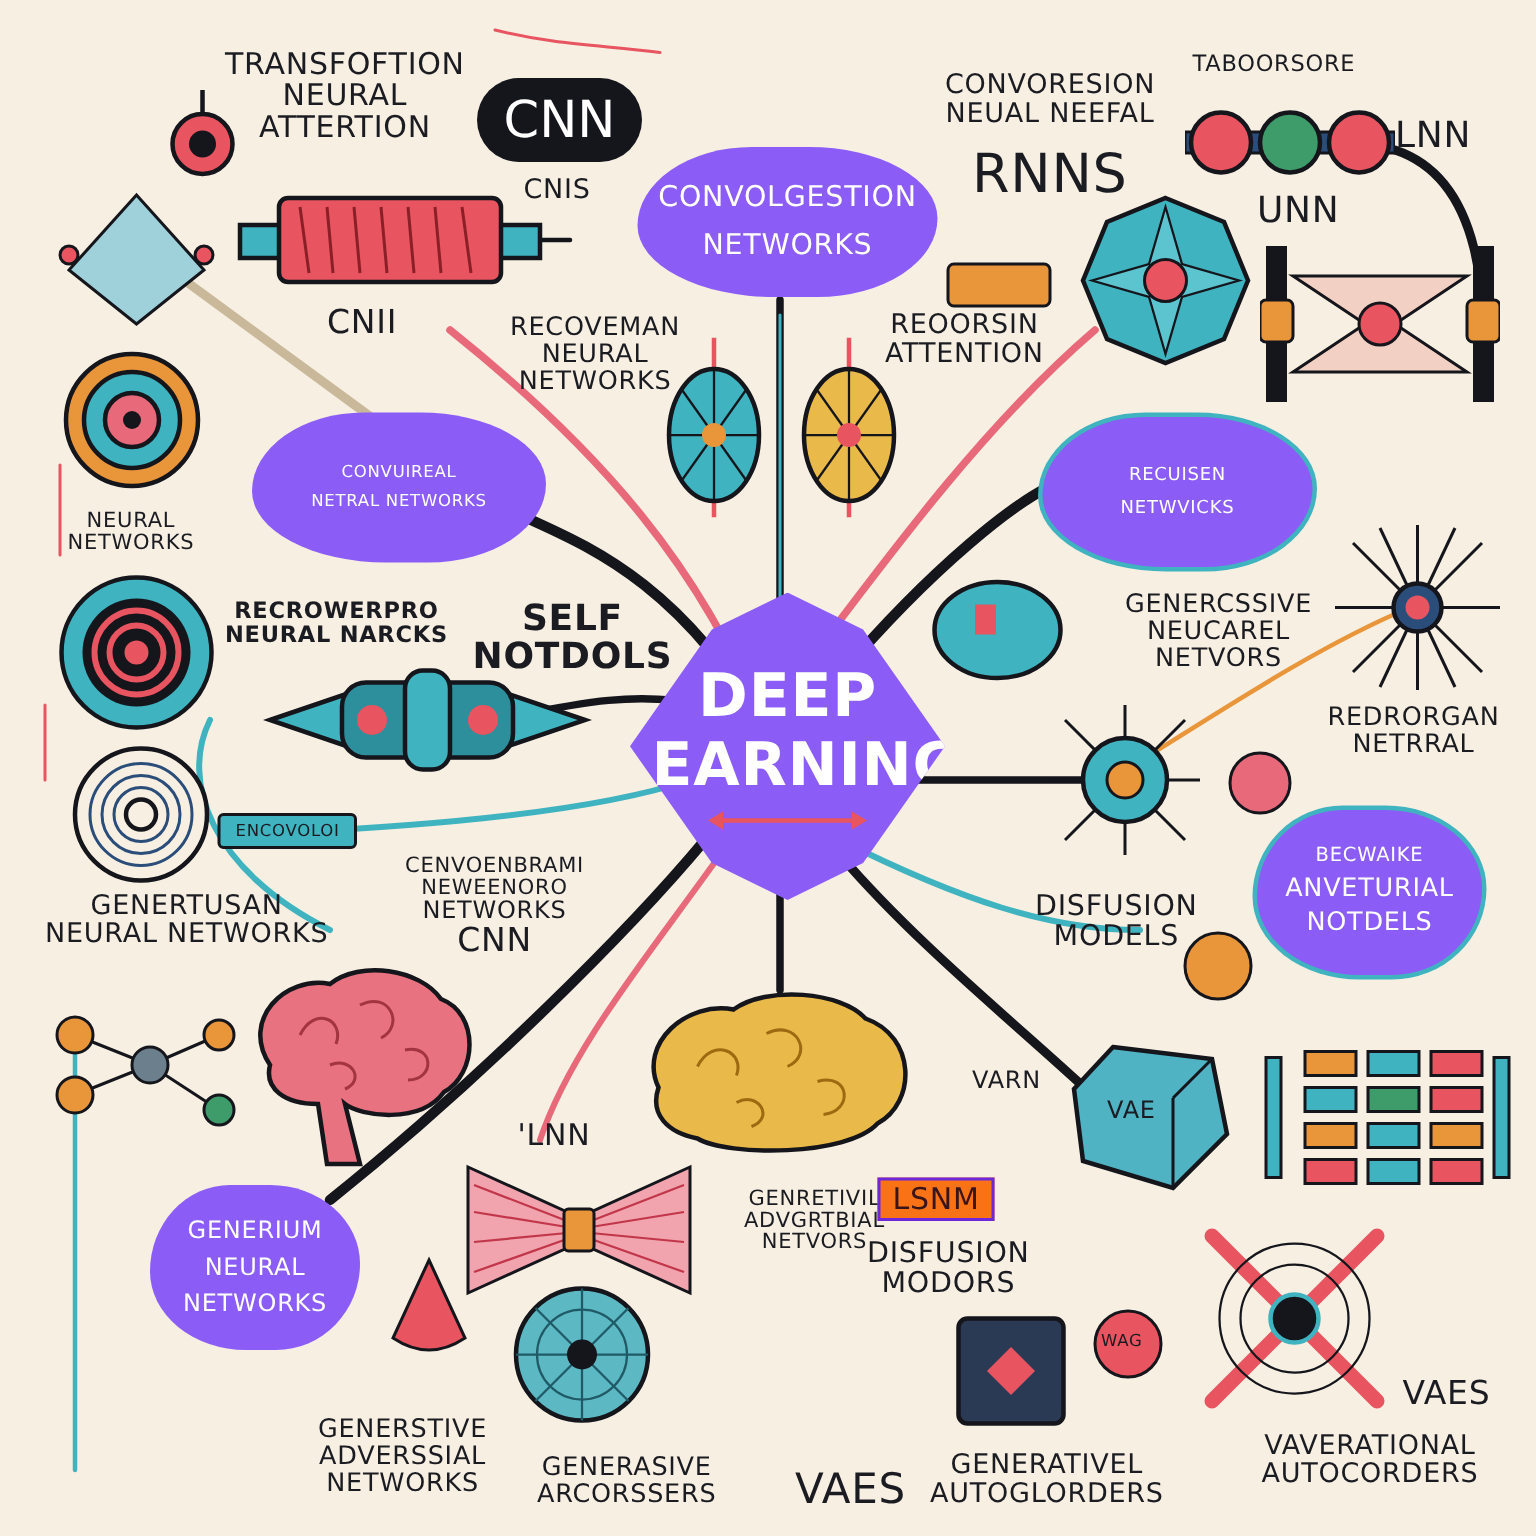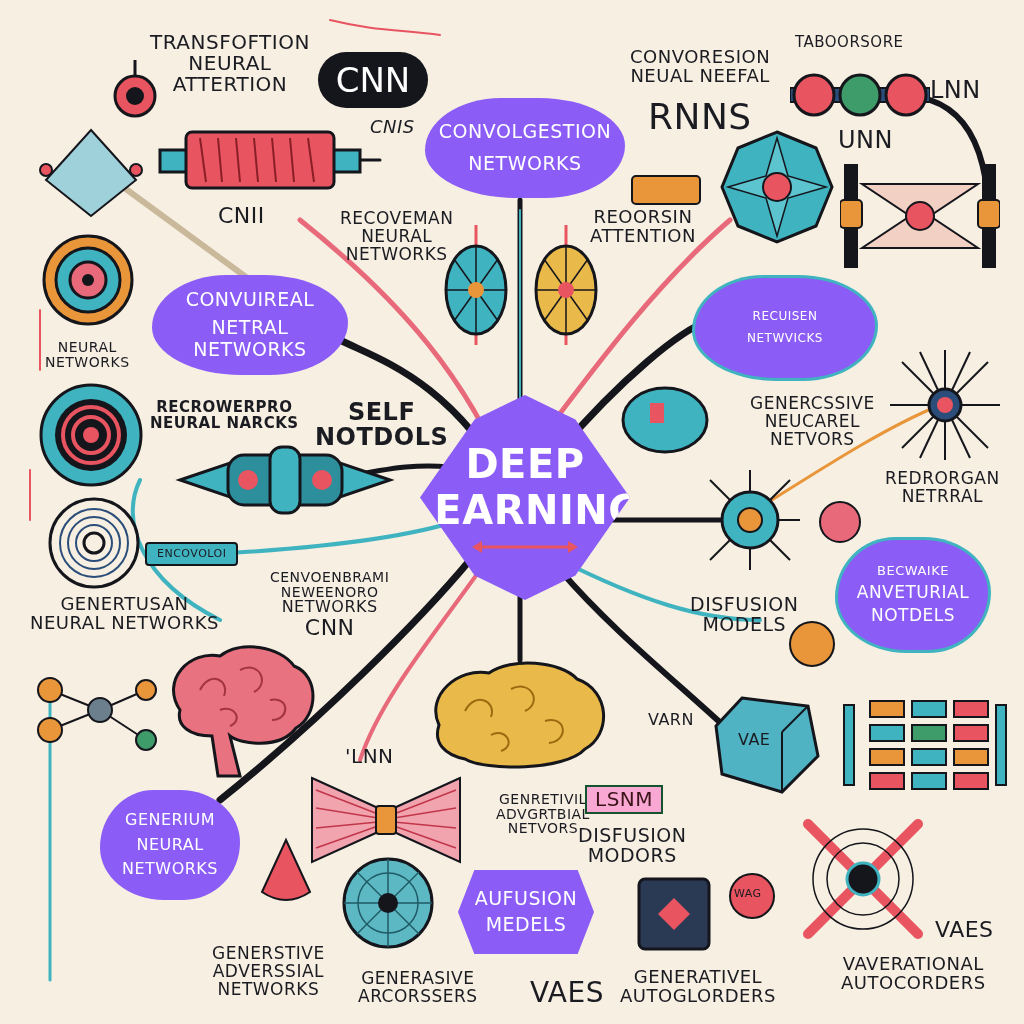--- a/index.html
+++ b/index.html
@@ -60,40 +60,36 @@
 
   <div class="pill" style="left:318px;top:52px;width:110px;height:56px;font-size:34px;font-weight:500;">
     <span>CNN</span>
   </div>
 
   <div class="blob cloud" style="left:425px;top:98px;width:200px;height:100px;font-size:19px;box-shadow:none;">
     <span>Convolgestion</span>
     <span style="margin-top:10px;">Networks</span>
   </div>
 
-  <div class="blob cloud" style="left:152px;top:275px;width:196px;height:100px;font-size:19px;box-shadow:none;">
+  <div class="blob cloud" style="left:168px;top:275px;width:196px;height:100px;font-size:11px;box-shadow:none;">
     <span>Convuireal</span>
     <span style="margin-top:6px;">Netral Networks</span>
   </div>
 
   <div class="blob cloud" style="left:695px;top:278px;width:180px;height:100px;font-size:12px;">
     <span>Recuisen</span>
     <span style="margin-top:8px;">Netwvicks</span>
   </div>
 
   <div class="blob cloud" style="left:100px;top:790px;width:140px;height:110px;font-size:16px;box-shadow:none;">
     <span>Generium</span>
     <span style="margin-top:6px;">Neural</span>
     <span style="margin-top:6px;">Networks</span>
   </div>
 
-  <div class="blob hex" style="left:458px;top:870px;width:136px;height:84px;font-size:19px;">
-    <span>Aufusion</span>
-    <span style="margin-top:4px;">Medels</span>
-  </div>
 
   <div class="blob cloud" style="left:838px;top:540px;width:150px;height:110px;font-size:17px;">
     <span style="font-size:13px;">Becwaike</span>
     <span style="margin-top:4px;">Anveturial</span>
     <span style="margin-top:4px;">Notdels</span>
   </div>
 
   <div class="label" style="left:150px;top:32px;font-size:20px;">
     <span>Transfoftion</span>
     <span>Neural</span>
@@ -108,21 +104,21 @@
   </div>
   <div class="label" style="left:795px;top:35px;font-size:15px;">
     <span>Taboorsore</span>
   </div>
   <div class="label" style="left:930px;top:78px;font-size:24px;">
     <span>LNN</span>
   </div>
   <div class="label" style="left:838px;top:128px;font-size:24px;">
     <span>UNN</span>
   </div>
-  <div class="label" style="left:370px;top:118px;font-size:18px;font-style:italic;">
+  <div class="label" style="left:349px;top:118px;font-size:18px;">
     <span>CNIS</span>
   </div>
   <div class="label" style="left:218px;top:204px;font-size:22px;">
     <span>CNII</span>
   </div>
   <div class="label" style="left:340px;top:210px;font-size:17px;">
     <span>Recoveman</span>
     <span>Neural</span>
     <span>Networks</span>
   </div>
@@ -169,21 +165,21 @@
     <span>VARN</span>
   </div>
   <div class="label" style="left:345px;top:746px;font-size:20px;">
     <span>'LNN</span>
   </div>
   <div class="label" style="left:460px;top:792px;font-size:14px;padding-left:36px;">
     <span>Genretivil</span>
     <span>Advgrtbial</span>
     <span>Netvors</span>
   </div>
-  <div class="label" style="left:585px;top:785px;font-size:20px;background:#f9a8d4;padding:2px 8px;border:2px solid #14532d;color:#3a1418;">
+  <div class="label" style="left:585px;top:785px;font-size:20px;background:#f97316;padding:2px 8px;border:2px solid #6d28d9;color:#3a1418;">
     <span>LSNM</span>
   </div>
   <div class="label" style="left:578px;top:826px;font-size:19px;">
     <span>Disfusion</span>
     <span>Modors</span>
   </div>
   <div class="label" style="left:935px;top:918px;font-size:22px;">
     <span>VAES</span>
   </div>
   <div class="label" style="left:212px;top:945px;font-size:17px;">

